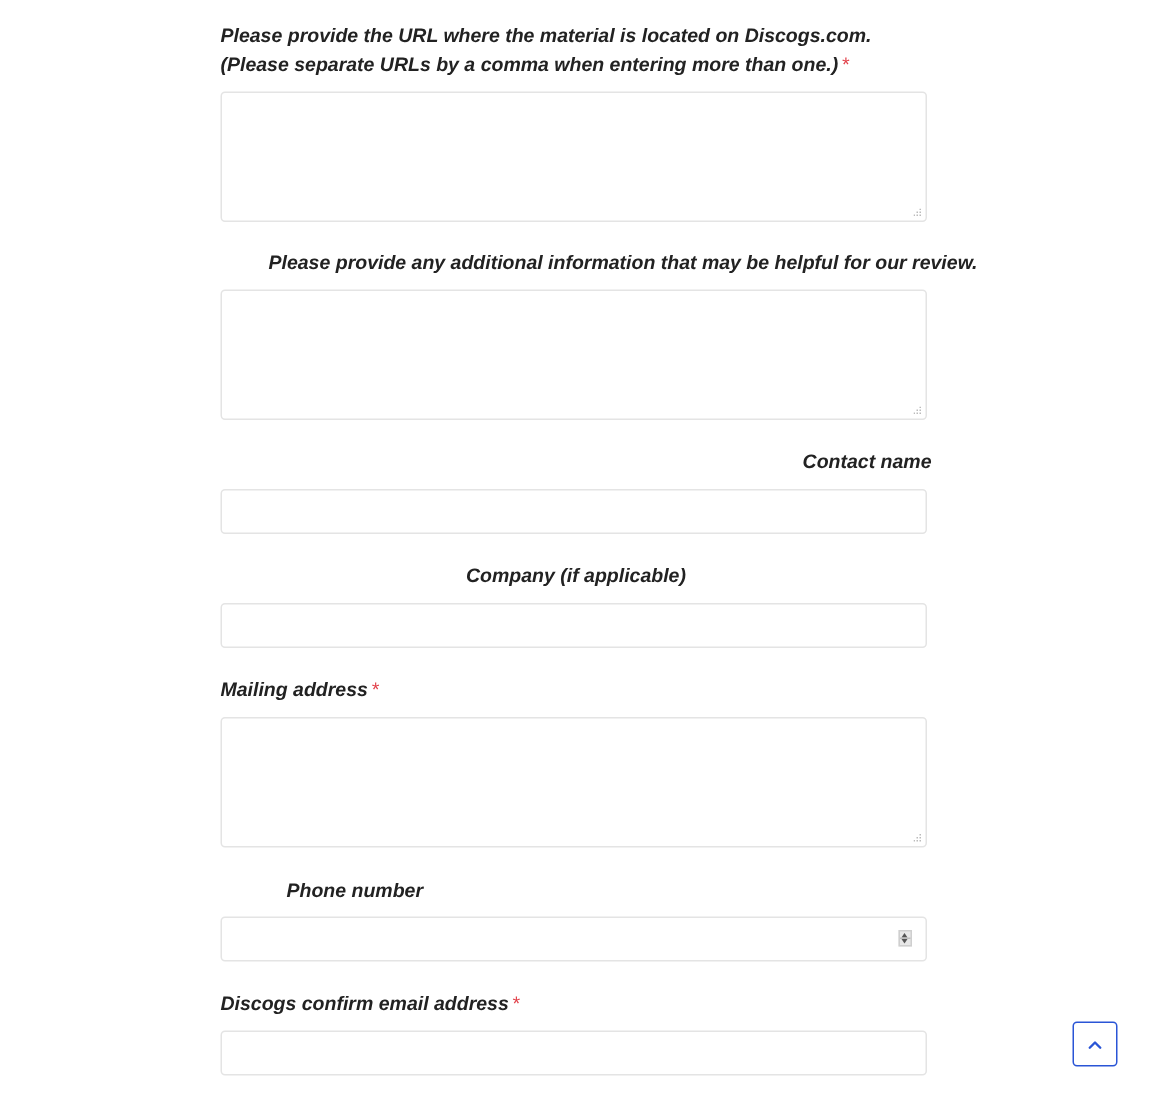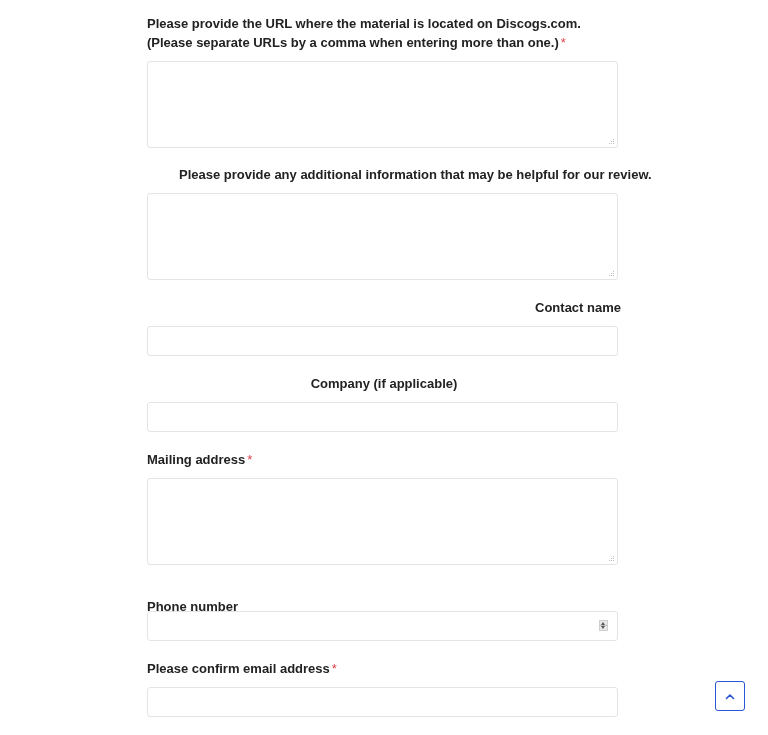--- a/index.html
+++ b/index.html
@@ -19,20 +19,21 @@
       width: 474px;
     }
     .label {
       position: absolute;
       left: 0;
       width: 474px;
       font-size: 13px;
       font-weight: bold;
       line-height: 19px;
       color: #222222;
+      font-style: italic;
     }
     .req {
       color: #e2424b;
       margin-left: 2px;
       font-weight: normal;
     }
     .field {
       position: absolute;
       left: 0;
       width: 471px;
@@ -140,31 +141,31 @@
     <svg class="grip" viewBox="0 0 6 6">
         <rect x="4" y="0" width="1" height="1" fill="#bbb"></rect>
         <rect x="2" y="2" width="1" height="1" fill="#bbb"></rect>
         <rect x="4" y="2" width="1" height="1" fill="#bbb"></rect>
         <rect x="0" y="4" width="1" height="1" fill="#bbb"></rect>
         <rect x="2" y="4" width="1" height="1" fill="#bbb"></rect>
         <rect x="4" y="4" width="1" height="1" fill="#bbb"></rect>
       </svg>
   </div>
 
-  <div class="label" style="top:597px;"><span>Phone number</span></div>
+  <div class="label" style="top:584px;margin-left:44px;"><span>Phone number</span></div>
   <div class="wrap" style="top:611px; height:30px;">
     <input class="field input" type="text" style="top: 0px;" placeholder="">
     <div class="spinner">
       <span class="up"></span>
       <span class="mid"></span>
       <span class="down"></span>
     </div>
   </div>
 
-  <div class="label" style="top:659px;"><span>Please confirm email address</span><span class="req">*</span></div>
+  <div class="label" style="top:659px;"><span>Discogs confirm email address</span><span class="req">*</span></div>
   <input class="field input" type="email" style="top: 687px;" placeholder="">
 
 </div>
 
 <div class="scroll-top">
   <svg width="10" height="7" viewBox="0 0 10 7">
     <polyline points="1.5,5.5 5,2 8.5,5.5" fill="none" stroke="#2a55d6" stroke-width="1.6" stroke-linecap="round" stroke-linejoin="round"></polyline>
   </svg>
 </div>
 

